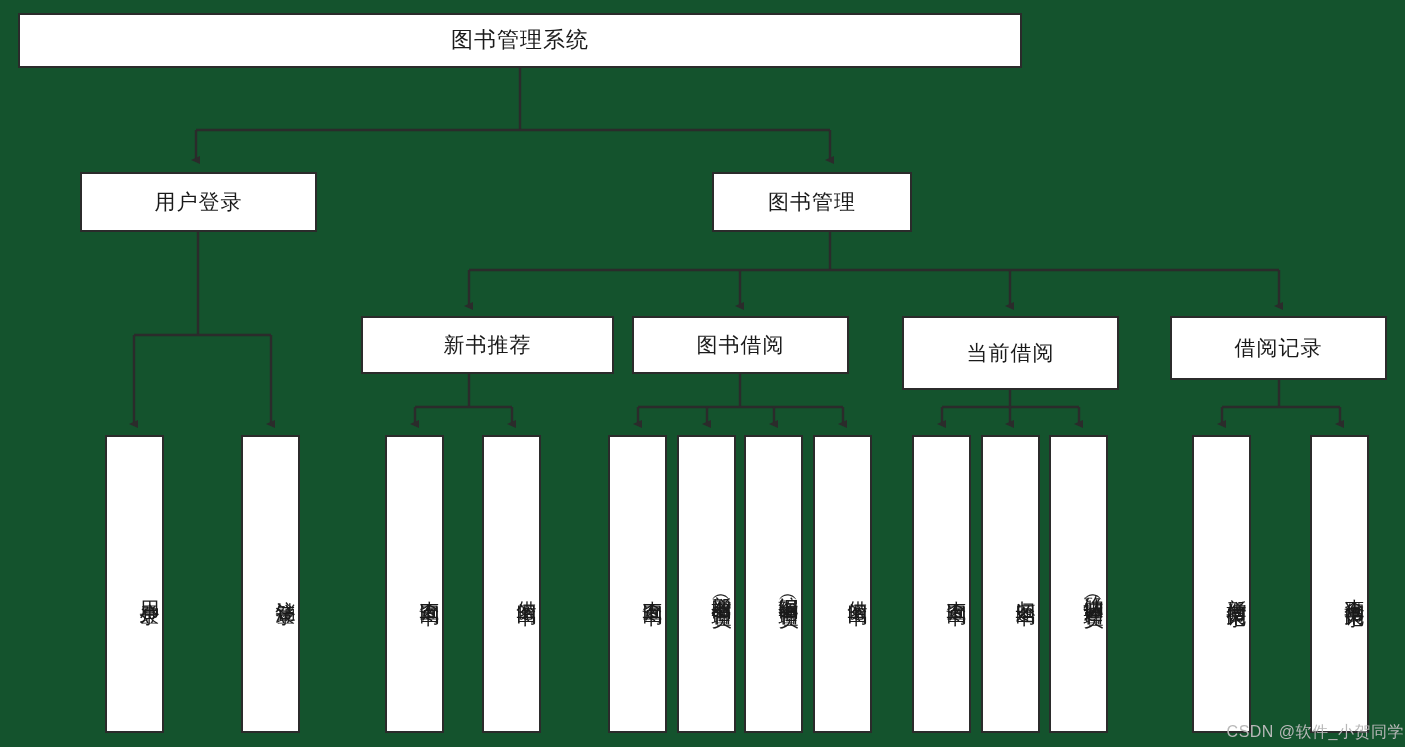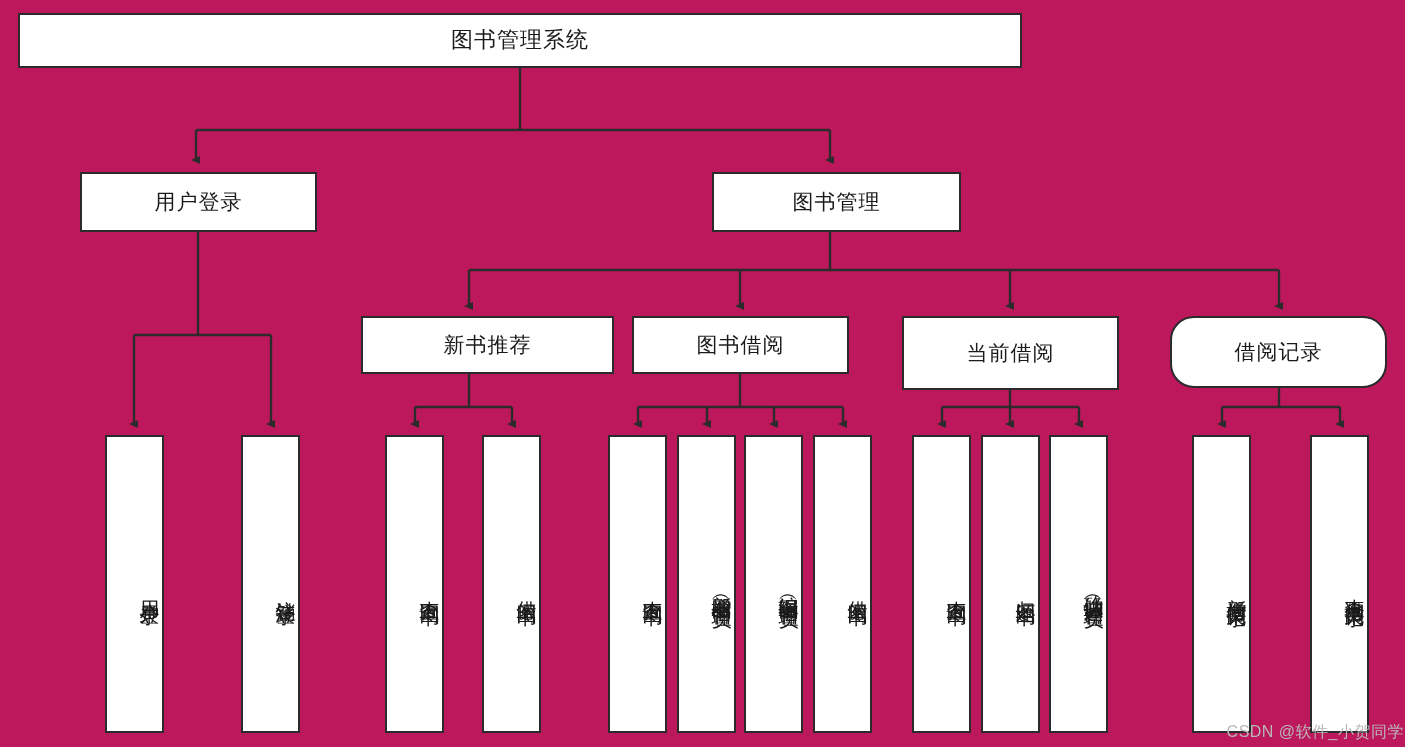--- a/index.html
+++ b/index.html
@@ -7,21 +7,21 @@
     padding: 0;
     background: #ffffff;
   }
   body {
     font-family: "Liberation Sans", "DejaVu Sans", sans-serif;
   }
   #canvas {
     position: relative;
     width: 1405px;
     height: 747px;
-    background: #be185d;
+    background: #14532d;
     overflow: hidden;
   }
   #edges {
     position: absolute;
     left: 0;
     top: 0;
     width: 1405px;
     height: 747px;
     pointer-events: none;
   }
@@ -125,34 +125,34 @@
     </g>
   </svg>
 
   <div class="node horiz root" style="left:18px; top:13px; width:1004px; height:55px;">
     <span>图书管理系统</span>
   </div>
 
   <div class="node horiz" style="left:80px; top:172px; width:237px; height:60px;">
     <span>用户登录</span>
   </div>
-  <div class="node horiz" style="left:712px; top:172px; width:249px; height:60px;">
+  <div class="node horiz" style="left:712px; top:172px; width:200px; height:60px;">
     <span>图书管理</span>
   </div>
 
   <div class="node horiz" style="left:361px; top:316px; width:253px; height:58px;">
     <span>新书推荐</span>
   </div>
   <div class="node horiz" style="left:632px; top:316px; width:217px; height:58px;">
     <span>图书借阅</span>
   </div>
   <div class="node horiz" style="left:902px; top:316px; width:217px; height:74px;">
     <span>当前借阅</span>
   </div>
-  <div class="node horiz" style="left:1170px; top:316px; width:217px; height:72px;border-radius:24px;">
+  <div class="node horiz" style="left:1170px; top:316px; width:217px; height:64px;">
     <span>借阅记录</span>
   </div>
 
   <div class="node vert" style="left:105px; top:435px; width:59px; height:298px;">
     <span>用户登录</span>
   </div>
   <div class="node vert" style="left:241px; top:435px; width:59px; height:298px;">
     <span>注销登录</span>
   </div>
 

